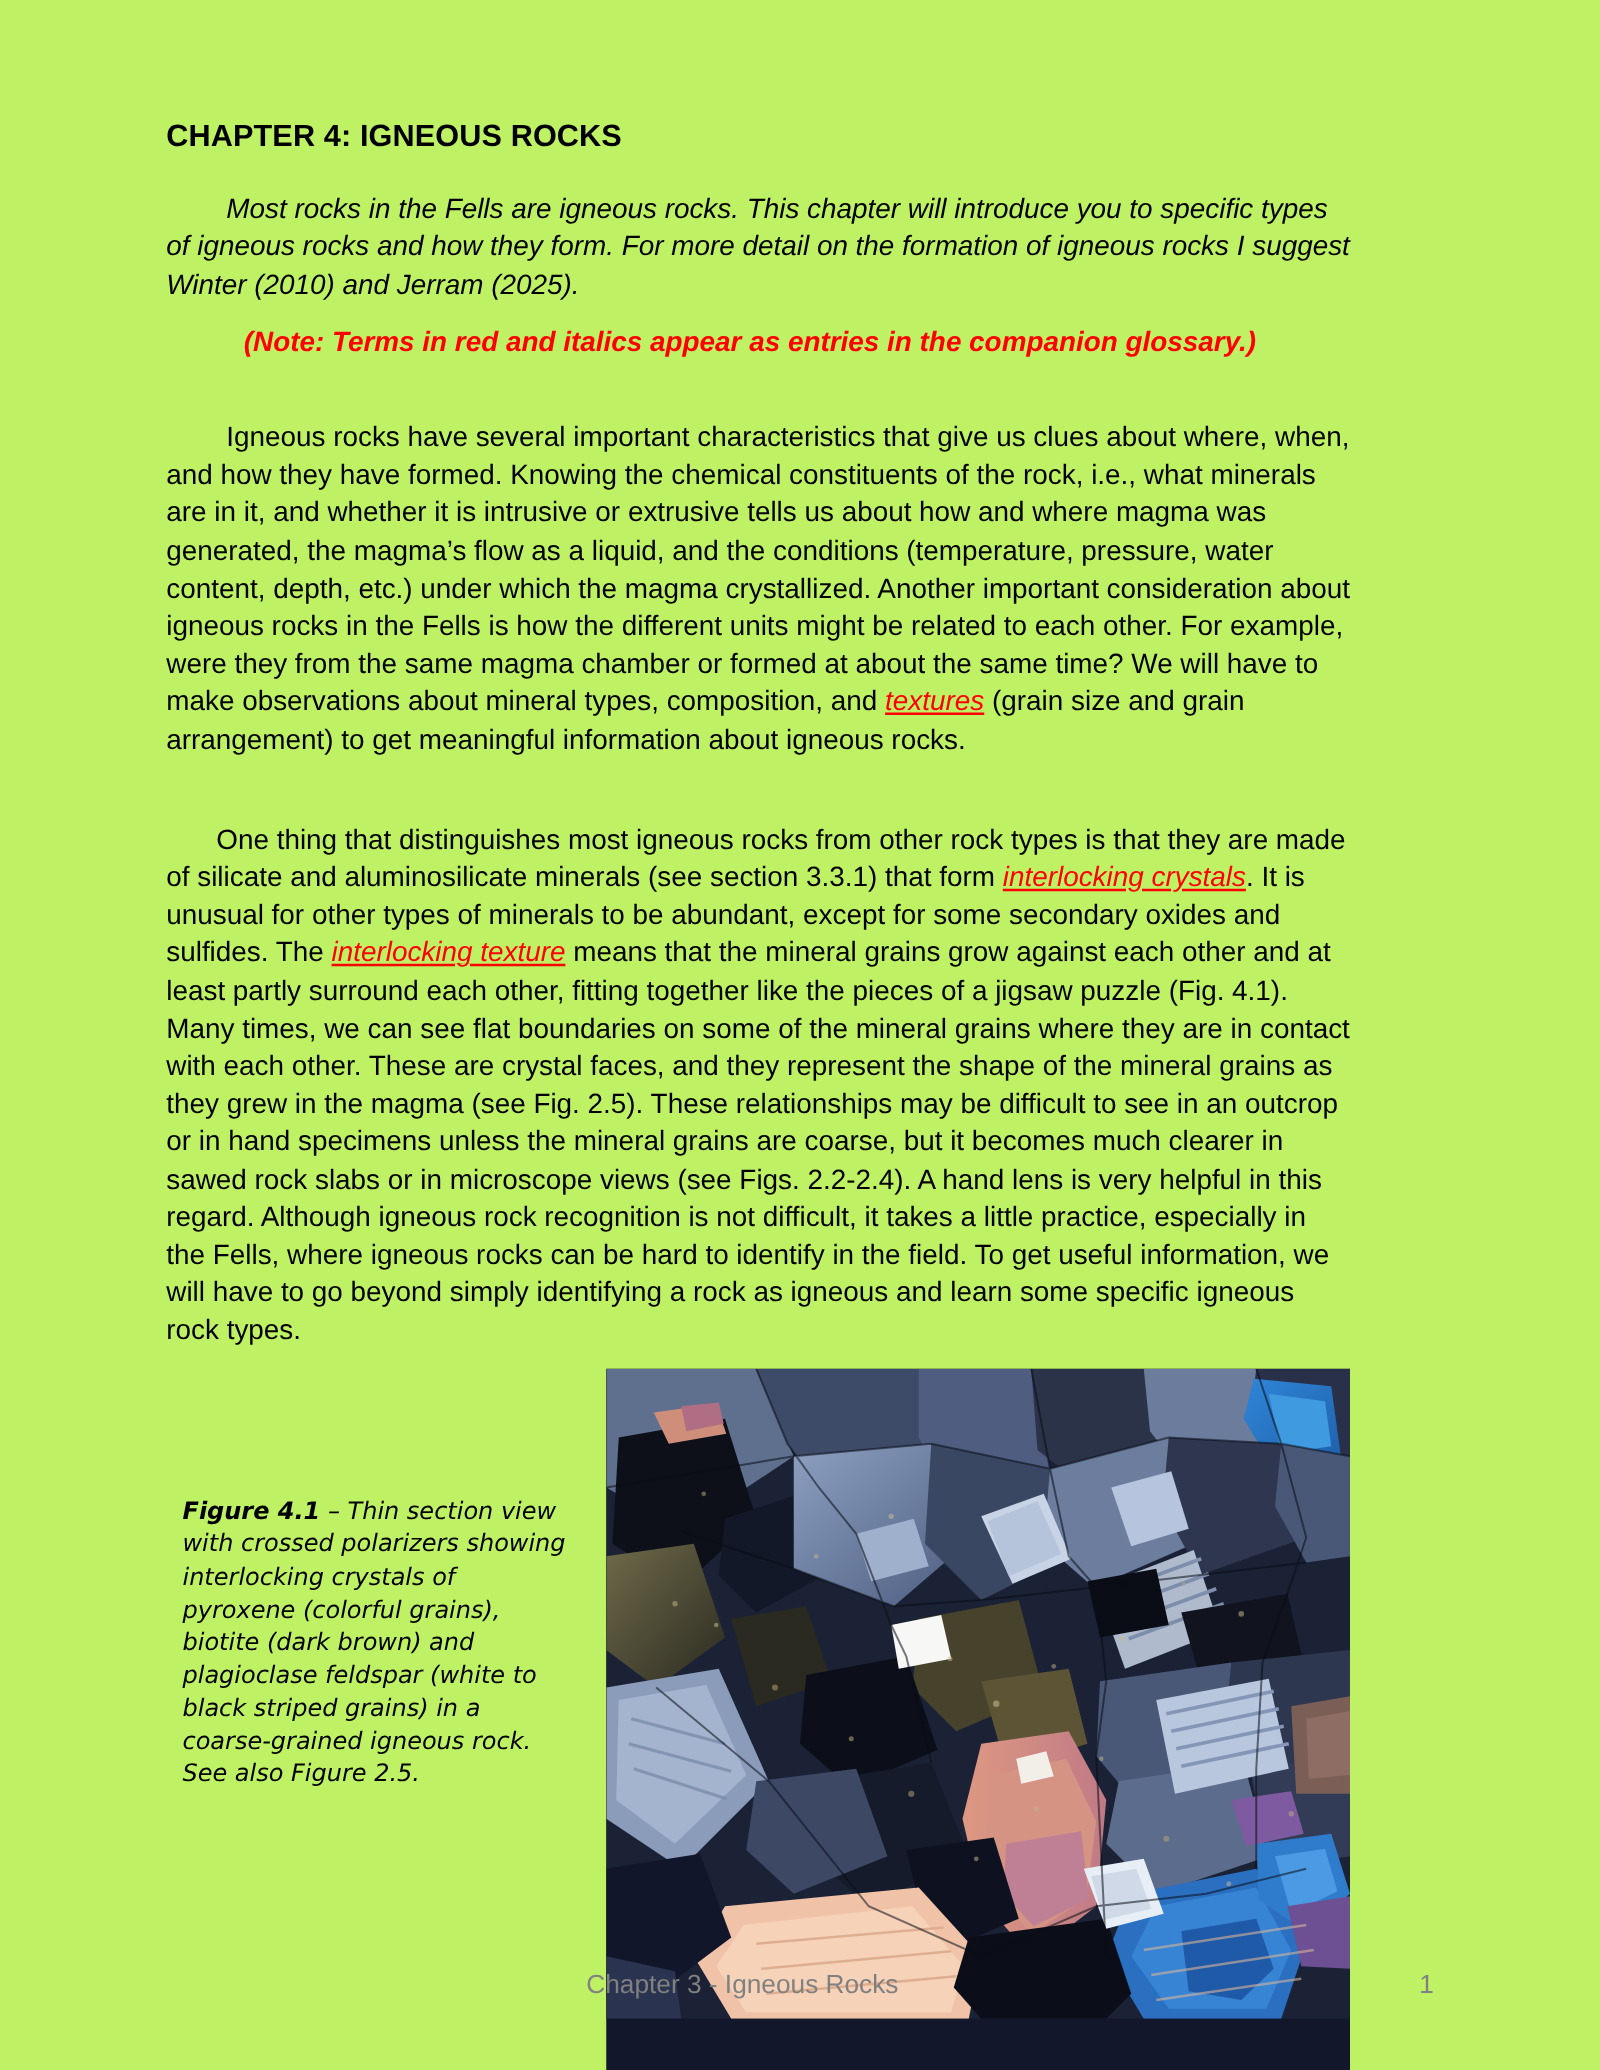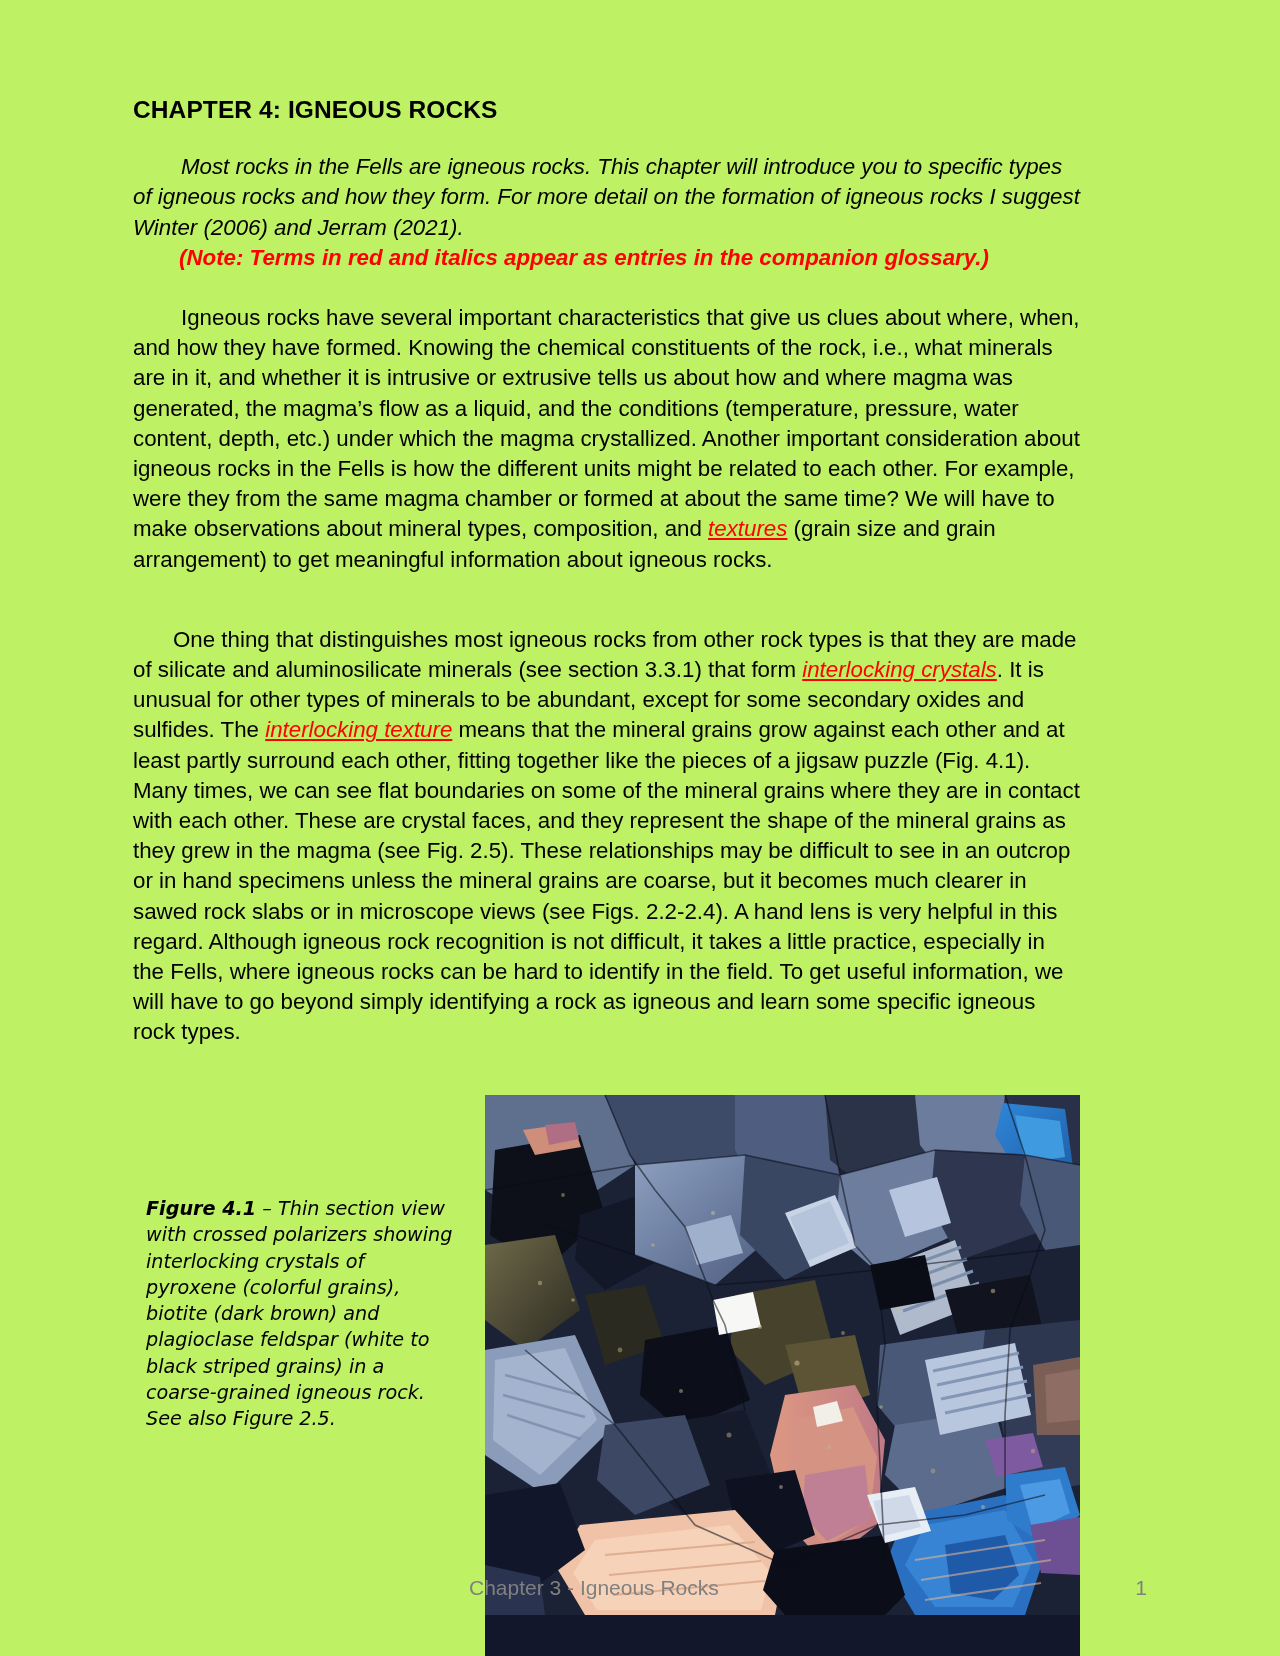--- a/index.html
+++ b/index.html
@@ -57,21 +57,21 @@
   .italic {
     font-style: italic;
   }
 
   .red-note {
     color: #ff0000;
     font-weight: bold;
     font-style: italic;
     font-size: 22.3px;
     line-height: 30.2px;
-    margin: 0;
+    margin: 16px;
     padding-left: 46px;
   }
 
   .gterm {
     color: #ff0000;
     font-style: italic;
     text-decoration: underline;
   }
 
   h2.section-head {
@@ -182,21 +182,21 @@
 </style>
 </head>
 <body>
 
 <div class="page">
 
   <div class="content">
 
     <h1 class="chapter-title">CHAPTER 4: IGNEOUS ROCKS</h1>
 
-    <p class="body-para indent italic">Most rocks in the Fells are igneous rocks. This chapter will introduce you to specific types of igneous rocks and how they form. For more detail on the formation of igneous rocks I suggest Winter (2006) and Jerram (2021).</p>
+    <p class="body-para indent italic">Most rocks in the Fells are igneous rocks. This chapter will introduce you to specific types of igneous rocks and how they form. For more detail on the formation of igneous rocks I suggest Winter (2010) and Jerram (2025).</p>
 
     <p class="red-note">(Note: Terms in red and italics appear as entries in the companion glossary.)</p>
 
     <div class="spacer-30"></div>
 
     <p class="body-para indent"><span>Igneous rocks have several important characteristics that give us clues about where, when, and how they have formed. Knowing the chemical constituents of the rock, i.e., what minerals are in it, and whether it is intrusive or extrusive tells us about how and where magma was generated, the magma’s flow as a liquid, and the conditions (temperature, pressure, water content, depth, etc.) under which the magma crystallized. Another important consideration about igneous rocks in the Fells is how the different units might be related to each other. For example, were they from the same magma chamber or formed at about the same time? We will have to make observations about mineral types, composition, and </span><span class="gterm">textures</span><span> (grain size and grain arrangement) to get meaningful information about igneous rocks.</span></p>
 
     <div class="spacer-28"></div>
 
 

